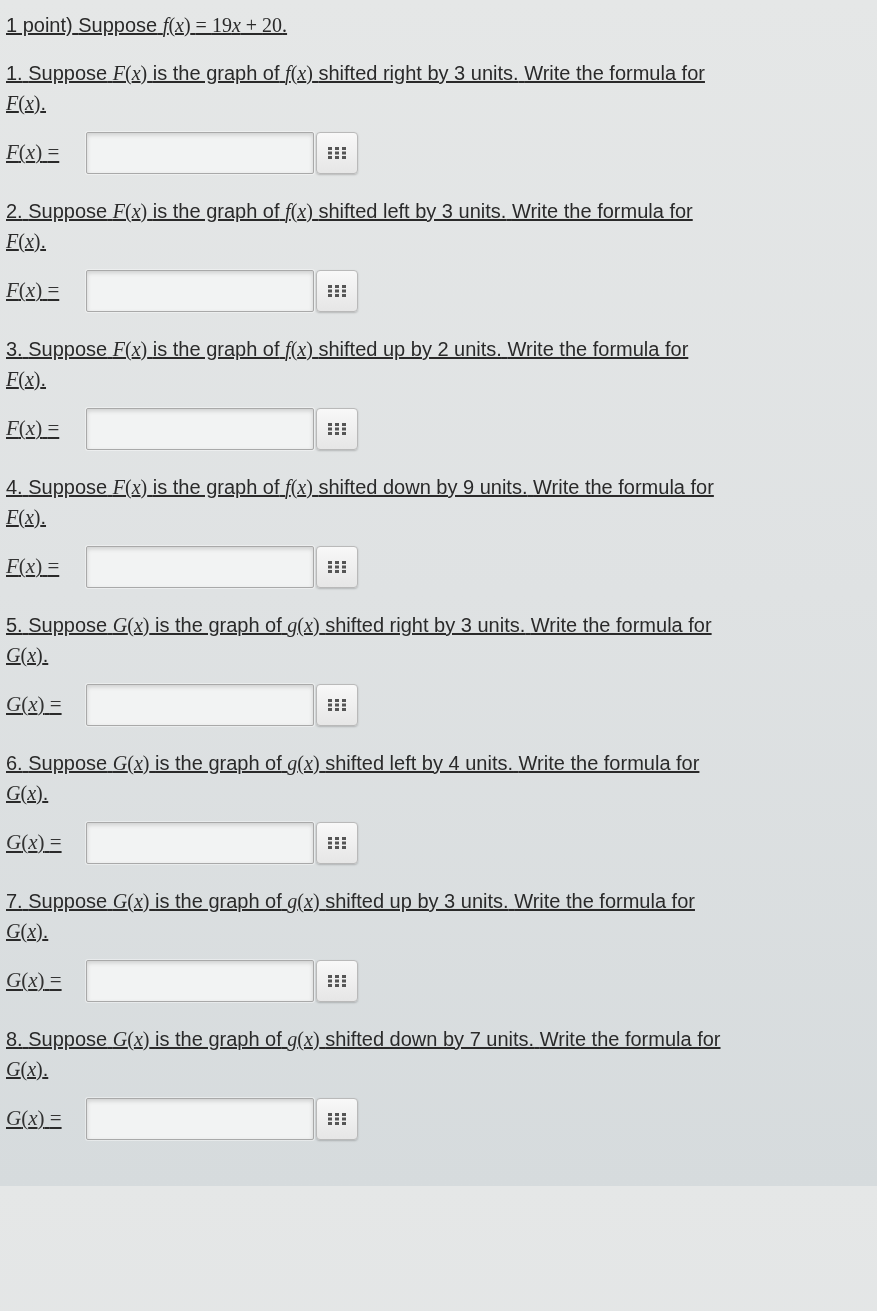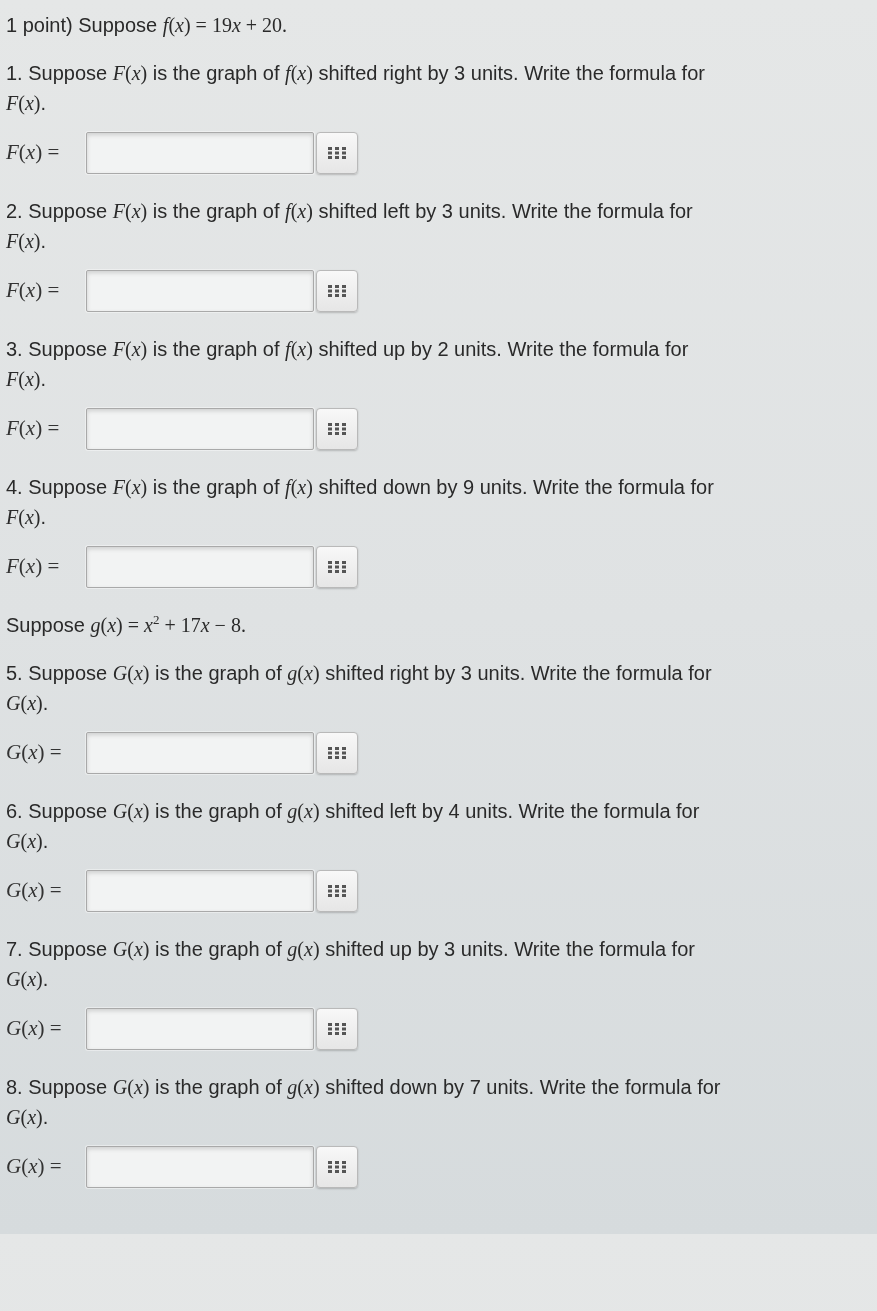--- a/index.html
+++ b/index.html
@@ -7,20 +7,21 @@
     padding: 0;
     width: 877px;
     font-family: Arial, Helvetica, sans-serif;
     background: linear-gradient(180deg, #e5e7e7 0%, #dfe2e3 50%, #d6dbdd 100%);
     color: #2a2a2a;
     font-size: 20px;
     line-height: 1.5;
   }
   .page {
     padding: 10px 18px 24px 6px;
+    text-decoration: underline;
   }
   .math {
     font-family: "Cambria Math", "Times New Roman", Times, serif;
     font-style: italic;
   }
   .math .op, .math .num { font-style: normal; }
   .block {
     margin: 18px 0 6px 0;
   }
   .row {
@@ -198,27 +199,20 @@
               <rect x="14" y="4.5" width="4" height="3"></rect>
               <rect x="0" y="9" width="4" height="3"></rect>
               <rect x="7" y="9" width="4" height="3"></rect>
               <rect x="14" y="9" width="4" height="3"></rect>
             </g>
           </svg>
       </span>
     </div>
   </div>
 
-  <div class="block" style="margin-top:4px;">
-    <span>Suppose</span>
-    <span class="math">
-      <span>g</span><span class="op">(</span><span>x</span><span class="op">)</span>
-      <span class="op"> = </span><span>x</span><sup class="exp">2</sup><span class="op"> + </span><span class="num">17</span><span>x</span><span class="op"> − </span><span class="num">8</span><span class="op">.</span>
-    </span>
-  </div>
 
   <div class="block">
     <span>5.</span>
     <span>Suppose</span>
     <span class="math"><span>G</span><span class="op">(</span><span>x</span><span class="op">)</span></span>
     <span>is the graph of</span>
     <span class="math"><span>g</span><span class="op">(</span><span>x</span><span class="op">)</span></span>
     <span>shifted right by 3 units.</span>
     <span>Write the formula for</span><br>
     <span class="math"><span>G</span><span class="op">(</span><span>x</span><span class="op">)</span></span><span>.</span>

